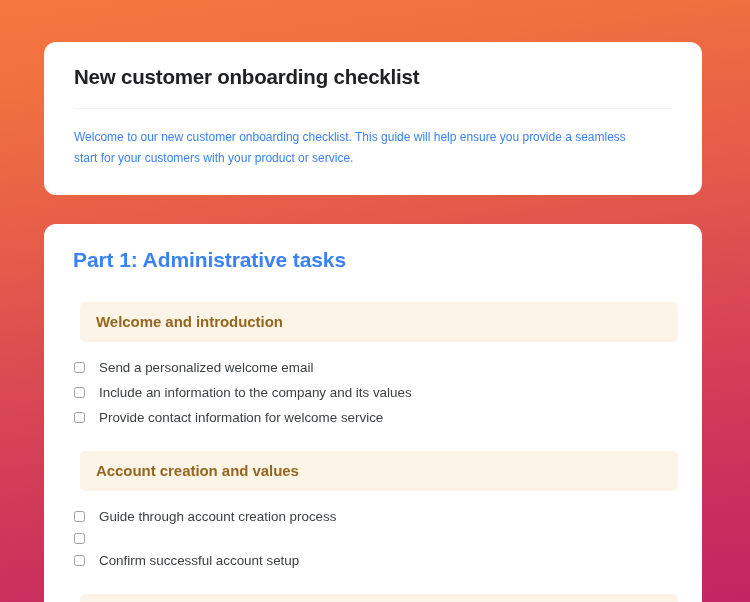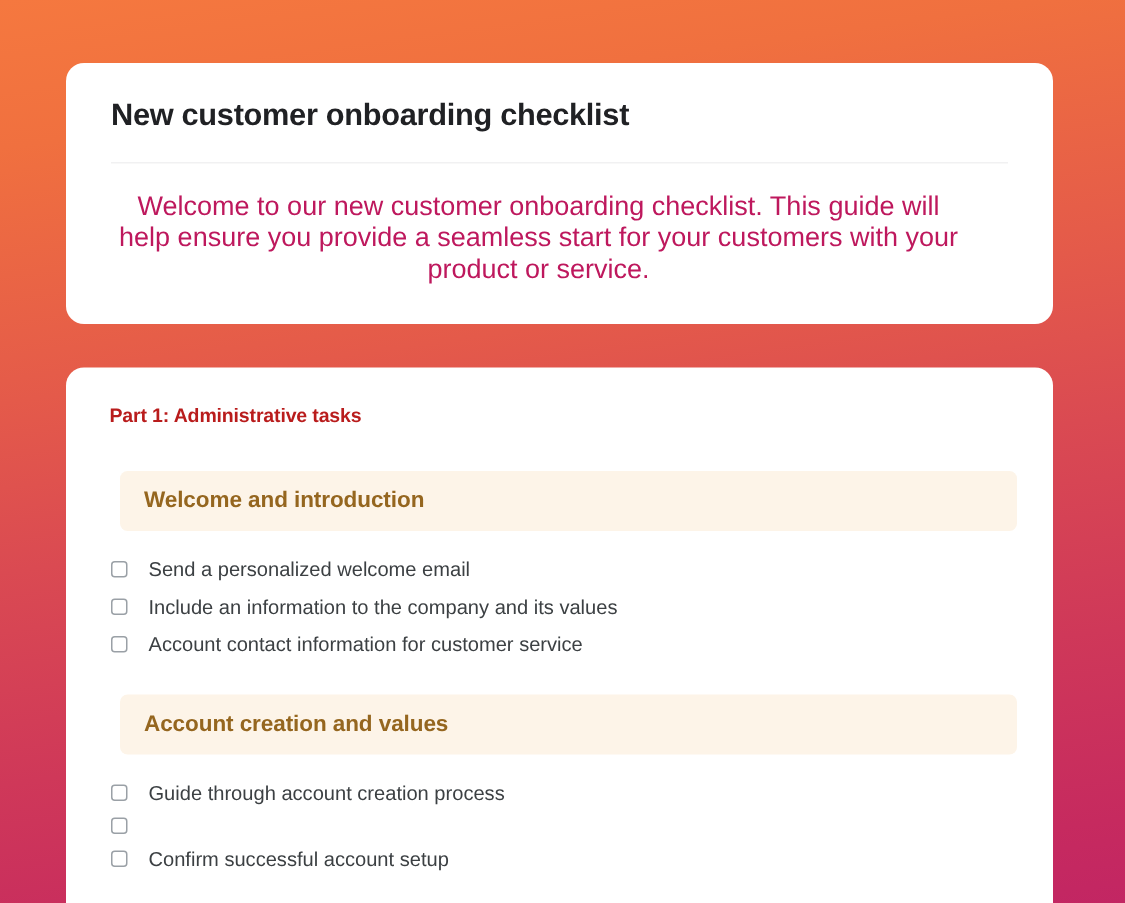--- a/index.html
+++ b/index.html
@@ -52,39 +52,38 @@
   }
 
   .title-divider {
     height: 1px;
     background: #F1F1F2;
     width: 100%;
     margin-bottom: 18px;
   }
 
   .intro-text {
-    font-size: 18px;
+    font-size: 12px;
     line-height: 21px;
-    color: #be185d;
+    color: #3b82f6;
     max-width: 570px;
-    text-align: center;
   }
 
   
   .card-gap { height: 29px; }
 
   .card-list {
     padding: 24px 24px 0 24px;
     min-height: 406px;
   }
 
   .part-title {
-    font-size: 13px;
+    font-size: 21px;
     font-weight: bold;
-    color: #b91c1c;
+    color: #3b82f6;
     letter-spacing: -0.1px;
     padding-left: 5px;
     margin-bottom: 30px;
   }
 
   .section { margin-bottom: 0; }
 
   .section-header {
     background: #FDF4E8;
     border-radius: 5px;
@@ -149,21 +148,21 @@
         <li class="task-item">
           <span class="checkbox"></span>
           <span class="task-label">Send a personalized welcome email</span>
         </li>
         <li class="task-item">
           <span class="checkbox"></span>
           <span class="task-label">Include an information to the company and its values</span>
         </li>
         <li class="task-item">
           <span class="checkbox"></span>
-          <span class="task-label">Account contact information for customer service</span>
+          <span class="task-label">Provide contact information for welcome service</span>
         </li>
       </ul>
     </div>
 
     <div class="section">
       <div class="section-header">Account creation and values</div>
       <ul class="task-list">
         <li class="task-item">
           <span class="checkbox"></span>
           <span class="task-label">Guide through account creation process</span>

